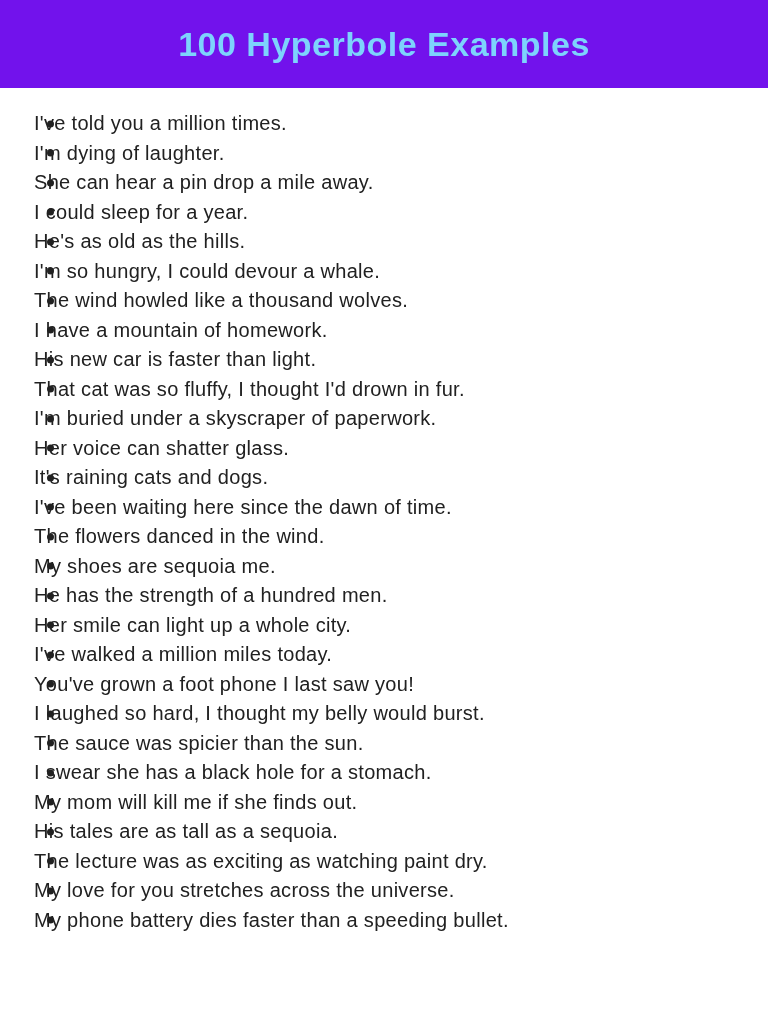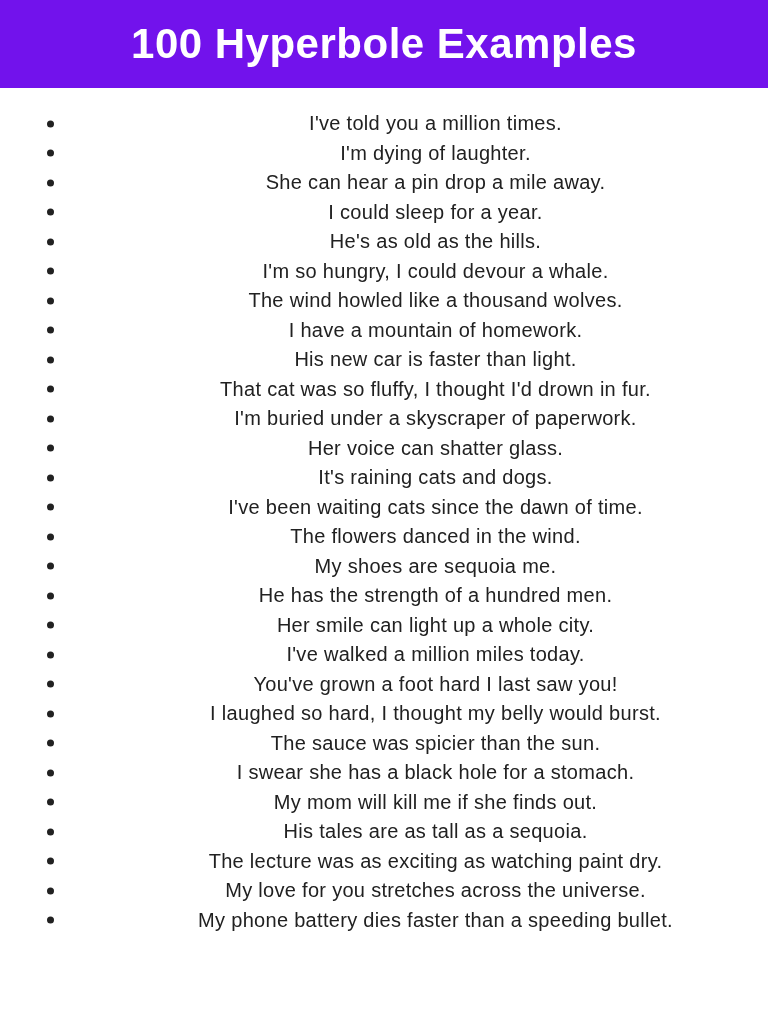--- a/index.html
+++ b/index.html
@@ -18,44 +18,43 @@
   .banner {
     width: 768px;
     height: 88px;
     display: flex;
     align-items: center;
     justify-content: center;
     background: #7212EC; 
   }
   .banner h1 {
     margin: 0;
-    font-size: 42px;
+    font-size: 34px;
     line-height: 1;
     font-weight: 700;
     letter-spacing: 0.5px;
-    color: #ffffff;
+    color: #7dd3fc;
     white-space: nowrap;
   }
   .content {
     padding-top: 21px;
   }
   .hyperbole-list {
     margin: 0;
     padding: 0;
     list-style: none;
     color: #212121; 
   }
   .hyperbole-list li {
     position: relative;
-    padding-left: 103px;
+    padding-left: 34px;
     font-size: 20px;
     line-height: 29.5px;
     letter-spacing: 0.3px;
     white-space: nowrap;
-    text-align: center;
   }
   .hyperbole-list li::before {
     content: "";
     position: absolute;
     left: 47px;
     top: 50%;
     transform: translateY(-50%);
     width: 7px;
     height: 7px;
     border-radius: 50%;
@@ -77,27 +76,27 @@
         <li>I could sleep for a year.</li>
         <li>He's as old as the hills.</li>
         <li>I'm so hungry, I could devour a whale.</li>
         <li>The wind howled like a thousand wolves.</li>
         <li>I have a mountain of homework.</li>
         <li>His new car is faster than light.</li>
         <li>That cat was so fluffy, I thought I'd drown in fur.</li>
         <li>I'm buried under a skyscraper of paperwork.</li>
         <li>Her voice can shatter glass.</li>
         <li>It's raining cats and dogs.</li>
-        <li>I've been waiting cats since the dawn of time.</li>
+        <li>I've been waiting here since the dawn of time.</li>
         <li>The flowers danced in the wind.</li>
         <li>My shoes are sequoia me.</li>
         <li>He has the strength of a hundred men.</li>
         <li>Her smile can light up a whole city.</li>
         <li>I've walked a million miles today.</li>
-        <li>You've grown a foot hard I last saw you!</li>
+        <li>You've grown a foot phone I last saw you!</li>
         <li>I laughed so hard, I thought my belly would burst.</li>
         <li>The sauce was spicier than the sun.</li>
         <li>I swear she has a black hole for a stomach.</li>
         <li>My mom will kill me if she finds out.</li>
         <li>His tales are as tall as a sequoia.</li>
         <li>The lecture was as exciting as watching paint dry.</li>
         <li>My love for you stretches across the universe.</li>
         <li>My phone battery dies faster than a speeding bullet.</li>
       </ul>
   </main>

